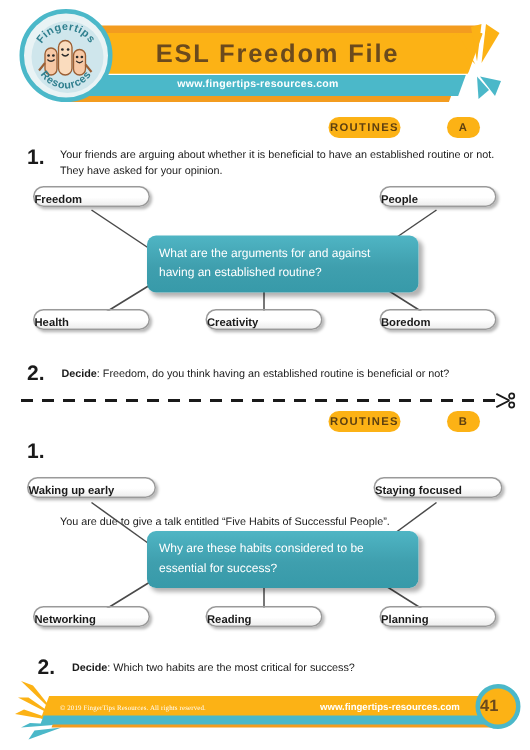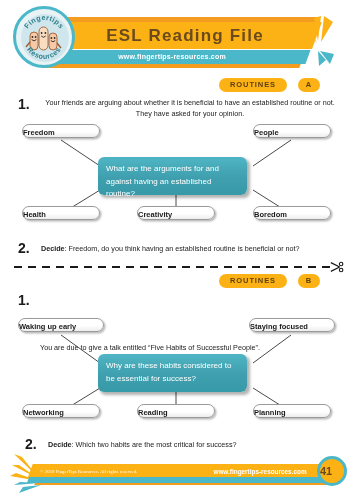--- a/index.html
+++ b/index.html
@@ -101,21 +101,21 @@
     background: #fcb215;
     border-radius: 7px;
     color: #5e4010;
     font-size: 7.5px;
     font-weight: bold;
     letter-spacing: 0.9px;
     text-align: center;
     line-height: 14px;
     height: 14px;
   }
-  .pill-main { width: 68px; }
+  .pill-main { width: 48px; }
   .pill-letter { width: 22px; }
 
   
   .qnum {
     position: absolute;
     font-size: 14px;
     font-weight: bold;
     color: #1a1a1a;
     font-family: "Liberation Sans", sans-serif;
   }
@@ -142,21 +142,21 @@
     color: #1a1a1a;
     font-size: 7.5px;
     font-weight: bold;
     line-height: 15px;
     text-align: left;
     white-space: nowrap;
   }
 
   .center-box {
     position: absolute;
-    width: 149px; height: 38px;
+    width: 181px; height: 38px;
     border-radius: 6px;
     background: linear-gradient(to bottom, #4fb5c4 0%, #3f9fae 55%, #379aa9 100%);
     box-shadow: 2.5px 2.5px 3px rgba(0,0,0,0.3);
     color: #ffffff;
     font-size: 8px;
     line-height: 12.5px;
     padding: 6px 12px 0 8px;
     text-align: left;
   }
 
@@ -222,21 +222,21 @@
 </head>
 <body>
 
 <div id="page">
 
   <div class="header">
 
     <div class="hdr-band-top"></div>
     <div class="hdr-band-main2"></div>
     <div class="hdr-band-main"></div>
-    <div class="hdr-title">ESL Reading File</div>
+    <div class="hdr-title">ESL Freedom File</div>
 
     <div class="hdr-band-sub2"></div>
     <div class="hdr-band-sub"></div>
     <div class="hdr-url">www.fingertips-resources.com</div>
 
     <div class="hdr-band-bottom"></div>
 
     <div class="logo">
       <div class="logo-inner"></div>
       <svg class="logo-svg" width="56" height="56" viewBox="0 0 56 56">
@@ -282,21 +282,21 @@
       <polygon points="26,46 19,52 18,37" fill="#4bb8c9"></polygon>
     </svg>
   </div>
 
   <div>
 
     <div class="pill pill-main" style="left:219px; top:78px;">ROUTINES</div>
     <div class="pill pill-letter" style="left:298px; top:78px;">A</div>
 
     <div class="qnum" style="left:18px; top:96px;">1.</div>
-    <div class="qtext" style="left:40px; top:98px; width:300px;text-align:center;">Your friends are arguing about whether it is beneficial to have an established routine or not. They have asked for your opinion.</div>
+    <div class="qtext" style="left:40px; top:98px; width:300px;">Your friends are arguing about whether it is beneficial to have an established routine or not. They have asked for your opinion.</div>
 
     <div class="map" style="top:124px; height:106px;">
       <svg width="353" height="106">
         <line x1="61" y1="16" x2="100" y2="42" stroke="#4a4a4a" stroke-width="1"></line>
         <line x1="291" y1="16" x2="253" y2="42" stroke="#4a4a4a" stroke-width="1"></line>
         <line x1="61" y1="90" x2="100" y2="66" stroke="#4a4a4a" stroke-width="1"></line>
         <line x1="176" y1="90" x2="176" y2="70" stroke="#4a4a4a" stroke-width="1"></line>
         <line x1="291" y1="90" x2="253" y2="66" stroke="#4a4a4a" stroke-width="1"></line>
       </svg>
 

